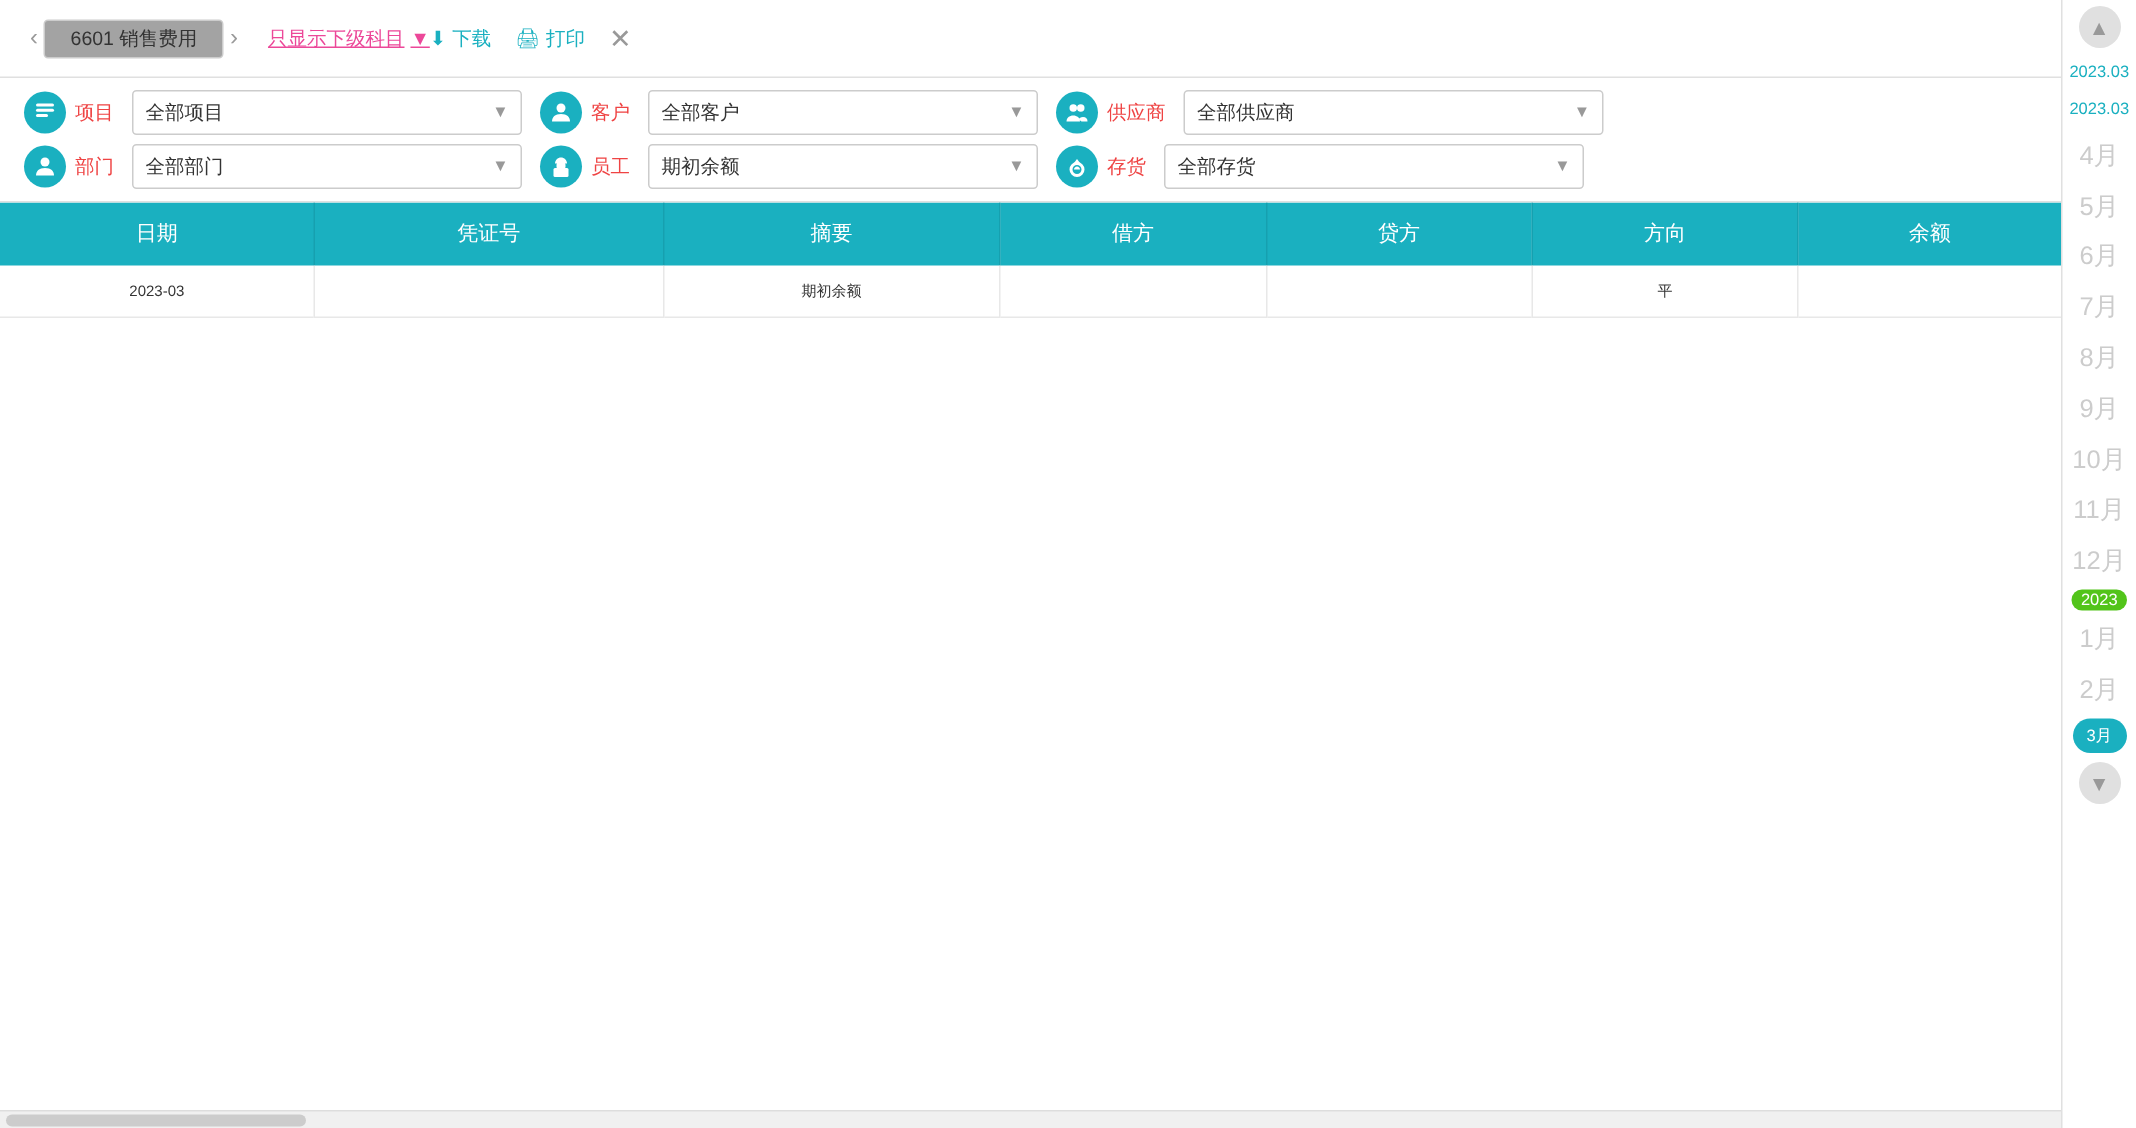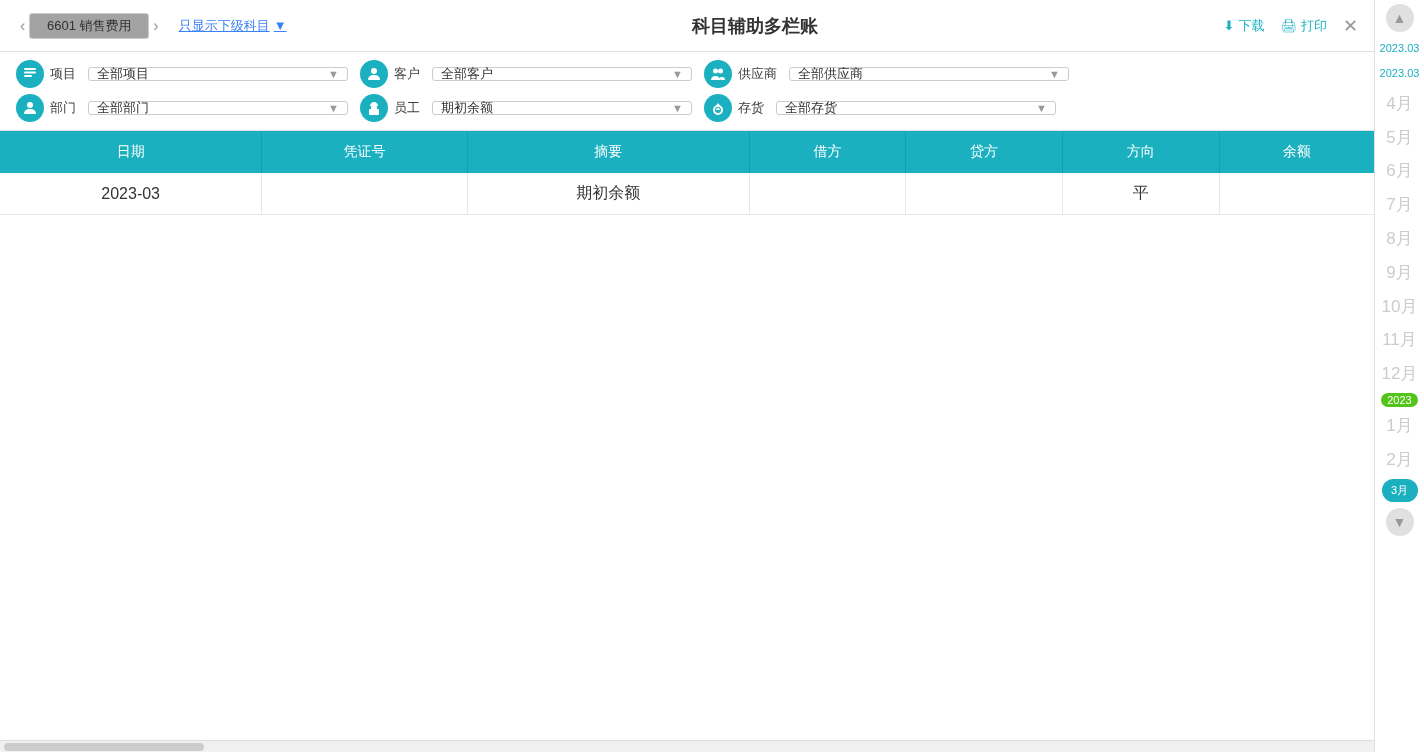--- a/index.html
+++ b/index.html
@@ -46,21 +46,21 @@
       color: #333;
       background: #a3a3a3;
       min-width: 120px;
       text-align: center;
     }
 
     .show-sub-btn {
       display: flex;
       align-items: center;
       gap: 4px;
-      color: #3b82f6;
+      color: #ec4899;
       text-decoration: underline;
       cursor: pointer;
       margin-left: 16px;
       font-size: 13px;
     }
 
     .page-title {
       flex: 1;
       text-align: center;
       font-size: 18px;
@@ -105,41 +105,41 @@
     }
 
     .filter-row:last-child {
       margin-bottom: 0;
     }
 
     .filter-label {
       display: flex;
       align-items: center;
       gap: 6px;
-      color: #404040;
+      color: #ef4444;
       font-size: 13px;
       min-width: 50px;
     }
 
     .filter-icon {
       width: 28px;
       height: 28px;
       border-radius: 50%;
       background: #1ab0c0;
       display: flex;
       align-items: center;
       justify-content: center;
       color: #fff;
       font-size: 13px;
       flex-shrink: 0;
     }
 
     .filter-select {
       width: 260px;
-      height: 14px;
+      height: 30px;
       border: 1px solid #ccc;
       border-radius: 3px;
       padding: 0 8px;
       font-size: 13px;
       color: #333;
       background: #fff;
       display: flex;
       align-items: center;
       justify-content: space-between;
       cursor: pointer;
@@ -183,21 +183,21 @@
 
     tbody tr {
       border-bottom: 1px solid #e8e8e8;
     }
 
     tbody td {
       padding: 10px 8px;
       color: #333;
       text-align: center;
       border-right: 1px solid #e8e8e8;
-      font-size: 16px;
+      font-size: 10px;
     }
 
     tbody td:last-child {
       border-right: none;
     }
 
     
     .bottom-scrollbar {
       height: 12px;
       background: #f0f0f0;
@@ -281,21 +281,20 @@
     <div class="top-bar">
       <span class="nav-prev">‹</span>
       <div class="account-code-box">6601 销售费用</div>
       <span class="nav-next">›</span>
 
       <div class="show-sub-btn">
         <span>只显示下级科目</span>
         <span>▼</span>
       </div>
 
-      <div class="page-title">科目辅助多栏账</div>
 
       <div class="top-actions">
         <div class="top-action-btn">
           <span>⬇</span>
           <span>下载</span>
         </div>
         <div class="top-action-btn">
           <span>🖨</span>
           <span>打印</span>
         </div>

